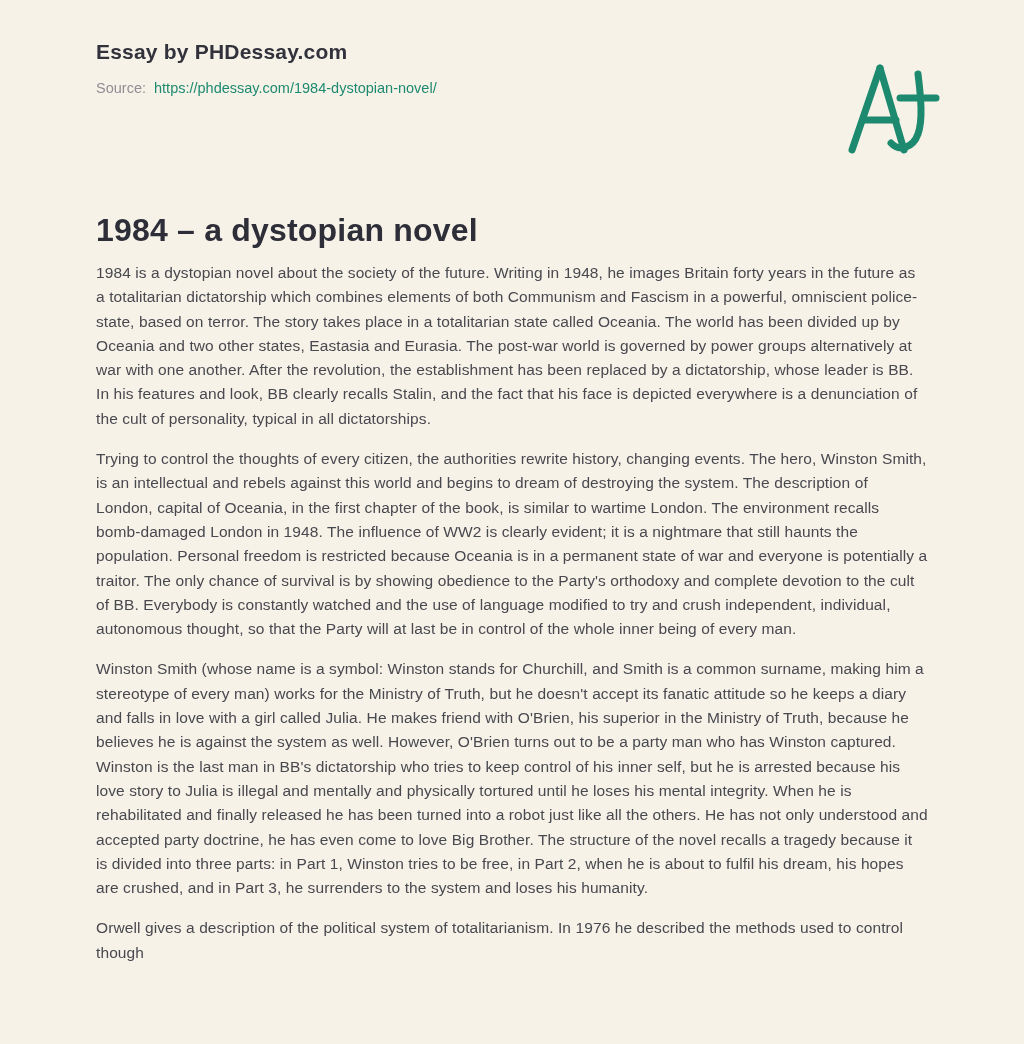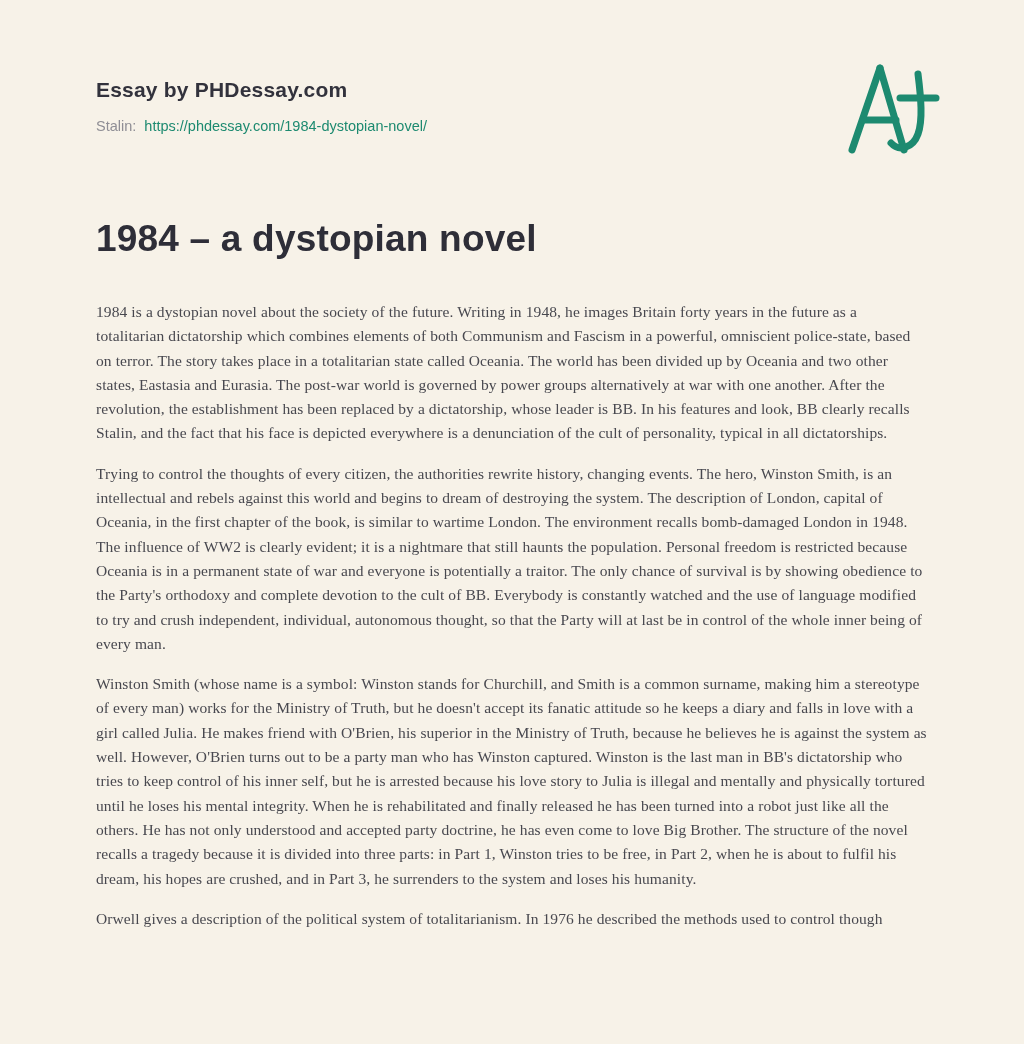--- a/index.html
+++ b/index.html
@@ -7,21 +7,21 @@
     width: 1024px;
     height: 1044px;
     overflow: hidden;
     font-family: "Liberation Sans", "DejaVu Sans", sans-serif;
   }
   body { background: #f7f2e8; position: relative; }
 
   .page {
     width: 1024px;
     height: 928px;
-    padding: 78px 96px 0 96px;
+    padding: 40px 96px 0 96px;
     position: relative;
   }
 
   .byline {
     font-size: 21px;
     font-weight: 700;
     color: #32323c;
     letter-spacing: 0.2px;
   }
 
@@ -39,49 +39,48 @@
 
   .logo {
     position: absolute;
     top: 58px;
     right: 82px;
     width: 100px;
     height: 104px;
   }
 
   .article-title {
-    margin-top: 84px;
-    font-size: 37px;
+    margin-top: 116px;
+    font-size: 32px;
     font-weight: 700;
     color: #2e2e38;
     letter-spacing: 0.2px;
   }
 
   .article-body {
-    margin-top: 40px;
+    margin-top: 12px;
     width: 832px;
-    font-family: Liberation Serif, serif;
   }
   .article-body p {
     font-size: 15.5px;
     line-height: 24.3px;
     color: #48484f;
     margin: 0 0 16px 0;
     letter-spacing: 0.1px;
   }
 </style>
 </head>
 <body>
 
 <div class="page">
 
   <div class="byline">Essay by PHDessay.com</div>
 
   <div class="source-line">
-    <span class="source-label">Stalin:</span>
+    <span class="source-label">Source:</span>
     <a class="source-url" href="#" title="https://phdessay.com/1984-dystopian-novel/"><span>https://phdessay.com/1984-dystopian-novel/</span></a>
   </div>
 
   <div class="logo">
     <svg viewBox="0 0 100 104" width="100" height="104" aria-hidden="true">
       <g fill="none" stroke="#1d8a70" stroke-width="7" stroke-linecap="round" stroke-linejoin="round">
 
         <path d="M10 92 L38 10"></path>
         <path d="M38 10 L62 92"></path>
         <path d="M21 62 L54 62"></path>

